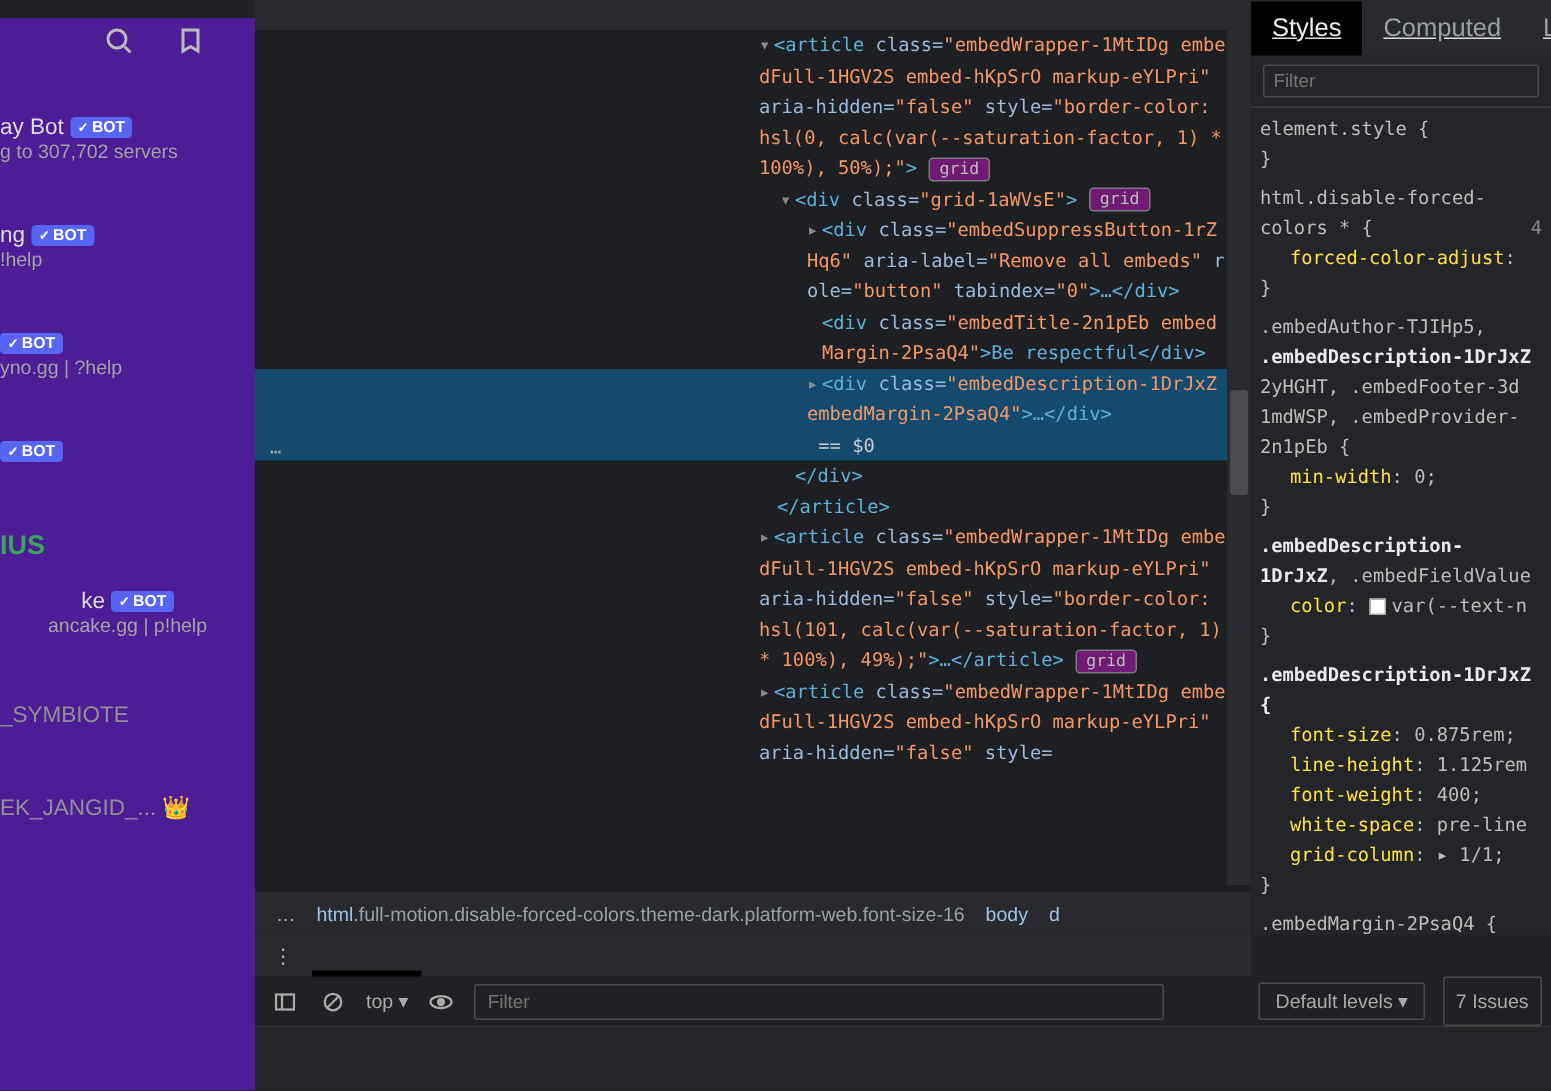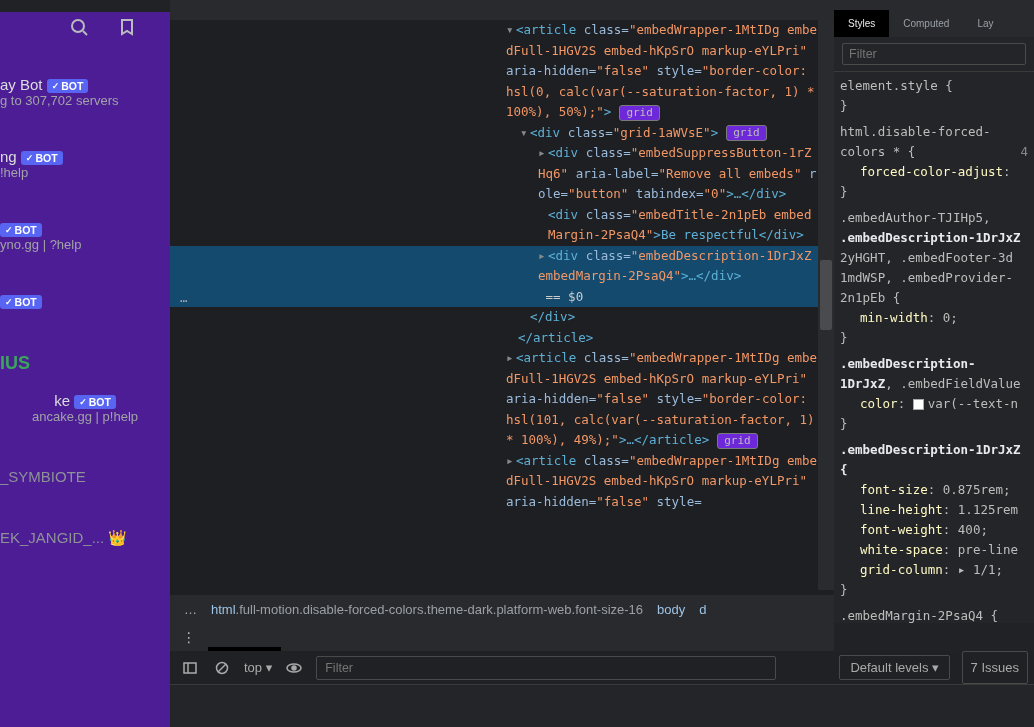--- a/index.html
+++ b/index.html
@@ -19,21 +19,21 @@
 
 
 .main { position:absolute; left:170px; top:0; width:664px; height:595px; background:#1e1f22; }
 .toolbar { height:20px; background:#292a2d; }
 
 
 .dom { position:absolute; left:0; top:20px; width:648px; height:570px; overflow:hidden; font-family:Consolas,Menlo,monospace; line-height:20.5px; font-size:12.5px; }
 .c-tag { color:#5db0d7; }
 .c-attr { color:#9bbbdc; }
 .c-val { color:#f29766; }
-.c-grid { display:inline-block; border:1px solid #7a7a7a; color:#bdbdbd; border-radius:3px; padding:0 6px; font-size:11px; line-height:14px; background:#6d28d9; margin-left:8px; vertical-align:middle;}
+.c-grid { display:inline-block; border:1px solid #7a7a7a; color:#bdbdbd; border-radius:3px; padding:0 6px; font-size:11px; line-height:14px; background:#701a75; margin-left:8px; vertical-align:middle;}
 .tri { color:#888; display:inline-block; width:10px; }
 .row { padding-left:0; white-space:pre-wrap; word-break:break-all; }
 .selected { background:#144a6e; }
 .dots { position:absolute; left:10px; top:293px; color:#aaa; }
 .dollar0 { color:#ccc; }
 
 
 .vscroll { position:absolute; left:818px; top:20px; width:16px; height:570px; background:#2a2b2e; }
 .vscroll .th { position:absolute; left:2px; width:12px; top:240px; height:70px; background:#4a4b4e; border-radius:2px; }
 
@@ -51,28 +51,28 @@
 .console-bar .btn { width:20px; height:20px; display:flex; align-items:center; justify-content:center; }
 .console-bar .filt { flex:0 0 460px; }
 .console-bar input { width:100%; background:transparent; border:1px solid #4a4a4a; border-radius:2px; padding:4px 8px; color:#ddd; font-size:12.5px; }
 .console-bar .lvls { margin-left:auto; border:1px solid #4a4a4a; padding:4px 10px; border-radius:2px; }
 .console-bar .iss { border:1px solid #4a4a4a; padding:8px 8px; border-radius:2px; margin-right:6px;}
 
 .console-body { position:absolute; left:170px; top:685px; width:864px; height:42px; background:#242528; }
 
 
 .right { position:absolute; left:834px; top:0; width:200px; height:623px; background:#242528; font-family:Consolas,Menlo,monospace; }
-.right .tabs { height:37px; background:#292a2d; display:flex; align-items:flex-end; font-family:-apple-system,Segoe UI,sans-serif; font-size:10px; }
+.right .tabs { height:37px; background:#292a2d; display:flex; align-items:flex-end; font-family:-apple-system,Segoe UI,sans-serif; font-size:17px;text-decoration:underline; }
 .right .tabs .t { padding:8px 14px; color:#9aa0a6; }
 .right .tabs .t.active { background:#000; color:#e8eaed; }
 .right .filter-row { padding:6px 8px; border-bottom:1px solid #3a3a3a; }
 .right .filter-row input { width:100%; background:transparent; border:1px solid #4a4a4a; border-radius:2px; padding:3px 6px; color:#ddd; font-size:12.5px;}
 .right .rules { padding:4px 6px 0 6px; font-size:12.5px; line-height:20px; overflow:hidden; }
 .sel { color:#bdbdbd; }
-.prop { color:#fef9c3; }
+.prop { color:#fde047; }
 .pv { color:#bdbdbd; }
 .boxsw { display:inline-block; width:11px; height:11px; border:1px solid #aaa; background:#fff; vertical-align:middle; margin-right:4px;}
 </style>
 </head>
 <body>
 
 <div class="leftstrip">
   <div class="top">
     <svg>
         <circle cx="8" cy="8" r="6"></circle>

